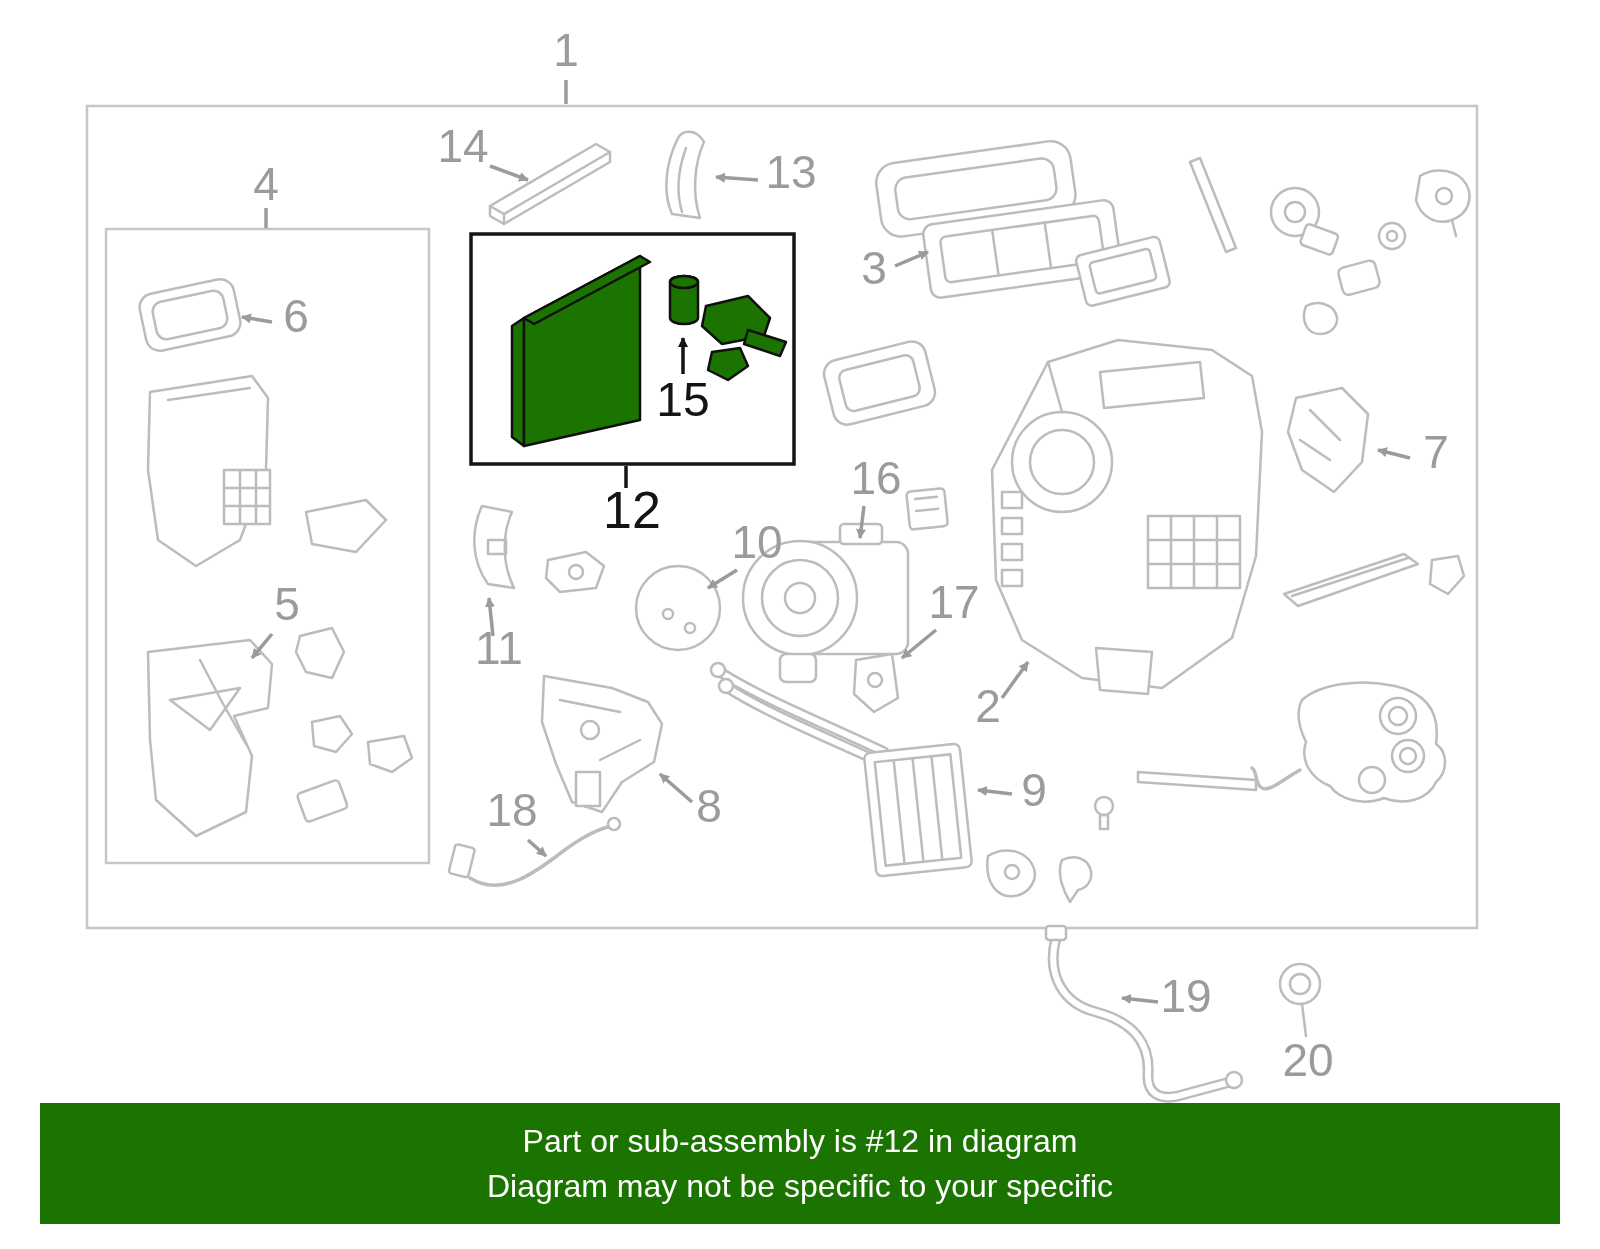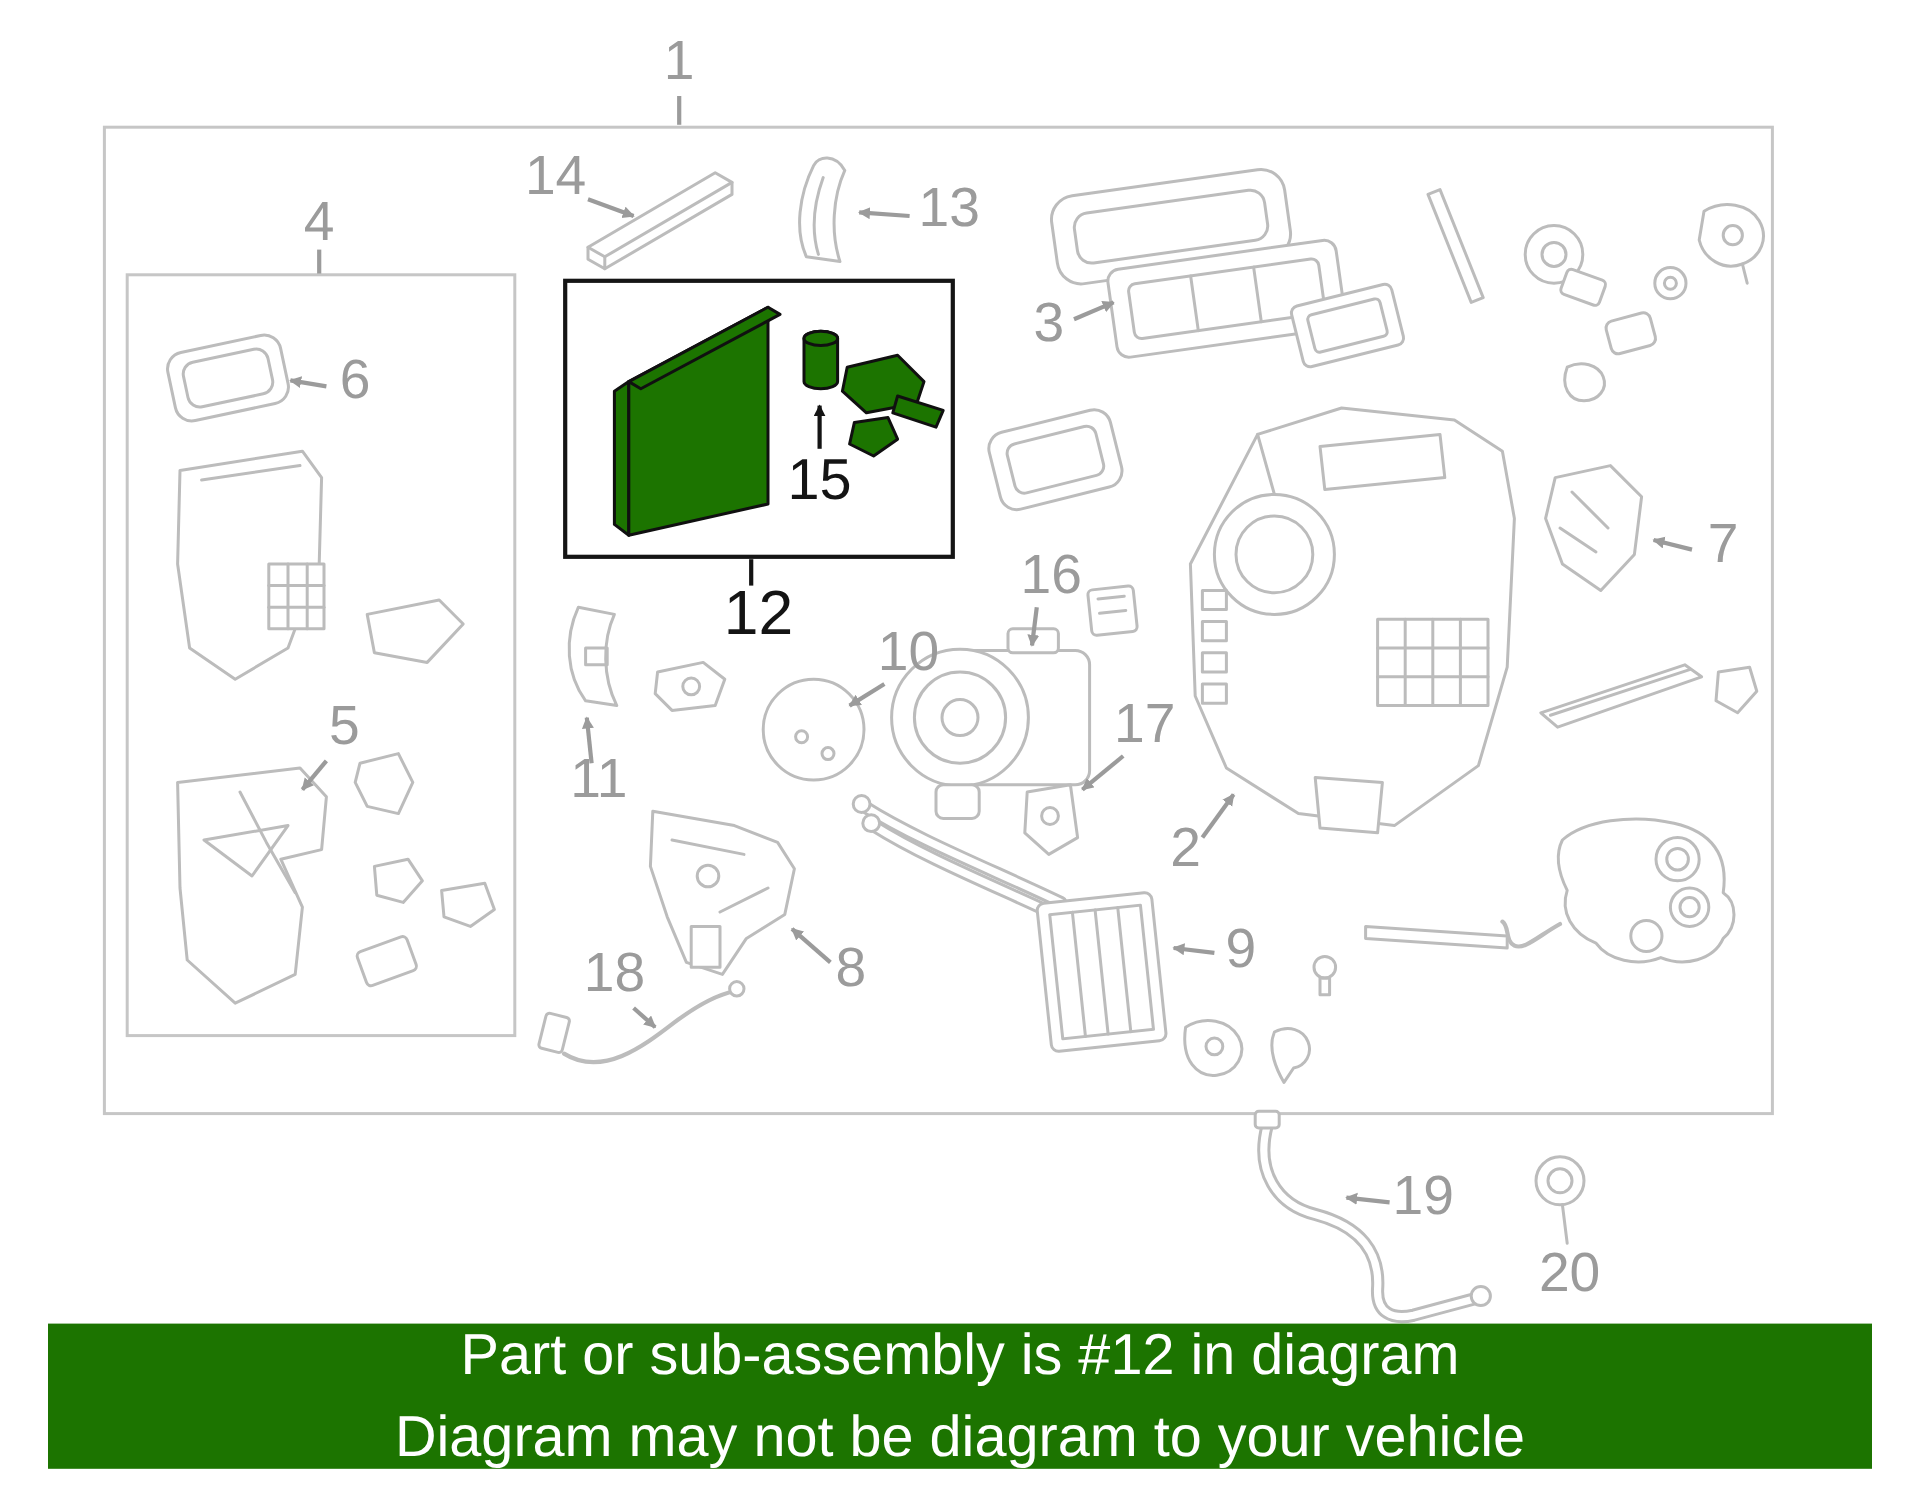--- a/index.html
+++ b/index.html
@@ -24,21 +24,21 @@
   .tube-in{stroke:#ffffff;stroke-width:6;fill:none;stroke-linecap:round;}
   .wire{stroke:var(--line-gray);stroke-width:3.5;fill:none;stroke-linecap:round;}
   .num{font-family:"Liberation Sans", sans-serif;font-size:46px;fill:var(--label-gray);text-anchor:middle;}
   .num-dark{font-family:"Liberation Sans", sans-serif;font-size:48px;fill:var(--label-black);text-anchor:middle;}
   .num-big{font-size:52px;}
   .lead{stroke:var(--label-gray);stroke-width:3.5;fill:none;}
   .lead-dark{stroke:var(--label-black);stroke-width:3.5;fill:none;}
   #banner{position:absolute;left:40px;top:1103px;width:1520px;height:121px;
           background:var(--banner-bg);color:var(--banner-text);
           display:flex;flex-direction:column;align-items:center;justify-content:center;
-          font-size:48px;line-height:1.4;text-align:center;}
+          font-size:32px;line-height:1.4;text-align:center;}
 </style>
 </head>
 <body>
 
 <div id="stage">
 
 <svg width="1600" height="1249" viewBox="0 0 1600 1249">
   <defs>
     <marker id="arrG" markerWidth="14" markerHeight="12" refX="9" refY="5" orient="auto" markerUnits="userSpaceOnUse">
       <path d="M0,0 L10,5 L0,10 Z" fill="#9b9b9b"></path>
@@ -315,16 +315,16 @@
     <text x="1034" y="806" class="num">9</text>
     <text x="709" y="822" class="num">8</text>
     <text x="512" y="826" class="num">18</text>
     <text x="1186" y="1012" class="num">19</text>
     <text x="1308" y="1076" class="num">20</text>
   </g>
 </svg>
 
 <div id="banner">
   <div>Part or sub-assembly is #12 in diagram</div>
-  <div>Diagram may not be diagram to your vehicle</div>
+  <div>Diagram may not be specific to your specific</div>
 </div>
 
 </div>
 
 </body></html>

